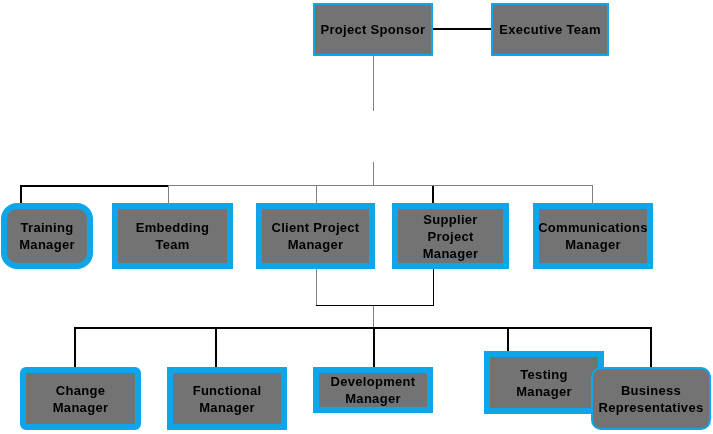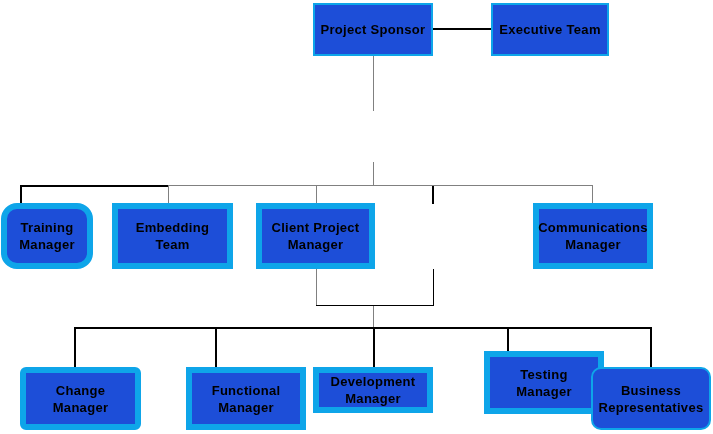--- a/index.html
+++ b/index.html
@@ -18,21 +18,21 @@
   .wires {
     position: absolute;
     left: 0;
     top: 0;
     width: 713px;
     height: 434px;
   }
   .node {
     position: absolute;
     box-sizing: border-box;
-    background: #1d4ed8;
+    background: #737373;
     border: 6px solid #0ea5e9;
     display: flex;
     align-items: center;
     justify-content: center;
     text-align: center;
   }
   .node span {
     display: block;
     white-space: pre-line;
     font-size: 13px;
@@ -50,21 +50,21 @@
   #executive-team           { left: 491px; top: 3px;   width: 118px; height: 53px; }
   #pmo                      { left: 287px; top: 111px; width: 205px; height: 51px; }
 
   #training-manager         { left: 1px;   top: 203px; width: 92px;  height: 66px; border-radius: 16px; }
   #embedding-team           { left: 112px; top: 203px; width: 121px; height: 66px; }
   #client-project-manager   { left: 256px; top: 203px; width: 119px; height: 66px; }
   #supplier-project-manager { left: 392px; top: 203px; width: 117px; height: 66px; }
   #communications-manager   { left: 533px; top: 203px; width: 120px; height: 66px; }
 
   #change-manager           { left: 20px;  top: 367px; width: 121px; height: 63px; border-radius: 6px; }
-  #functional-manager       { left: 167px; top: 367px; width: 120px; height: 63px; margin-left: 19px; }
+  #functional-manager       { left: 167px; top: 367px; width: 120px; height: 63px; }
   #development-manager      { left: 313px; top: 367px; width: 120px; height: 46px; }
   #testing-manager          { left: 448px; top: 351px; width: 120px; height: 63px; margin-left: 36px; }
   #business-representatives { left: 591px; top: 367px; width: 120px; height: 63px; border-radius: 10px; }
 </style>
 </head>
 <body>
 
 <div class="stage">
 
   <svg class="wires" viewBox="0 0 713 434" shape-rendering="crispEdges">
@@ -110,20 +110,24 @@
 Manager</span>
   </div>
   <div class="node" id="embedding-team">
     <span>Embedding
 Team</span>
   </div>
   <div class="node" id="client-project-manager">
     <span>Client Project
 Manager</span>
   </div>
+  <div class="node" id="supplier-project-manager">
+    <span>Supplier
+Project Manager</span>
+  </div>
   <div class="node" id="communications-manager">
     <span>Communications
 Manager</span>
   </div>
 
   <div class="node" id="change-manager">
     <span>Change
 Manager</span>
   </div>
   <div class="node" id="functional-manager">

